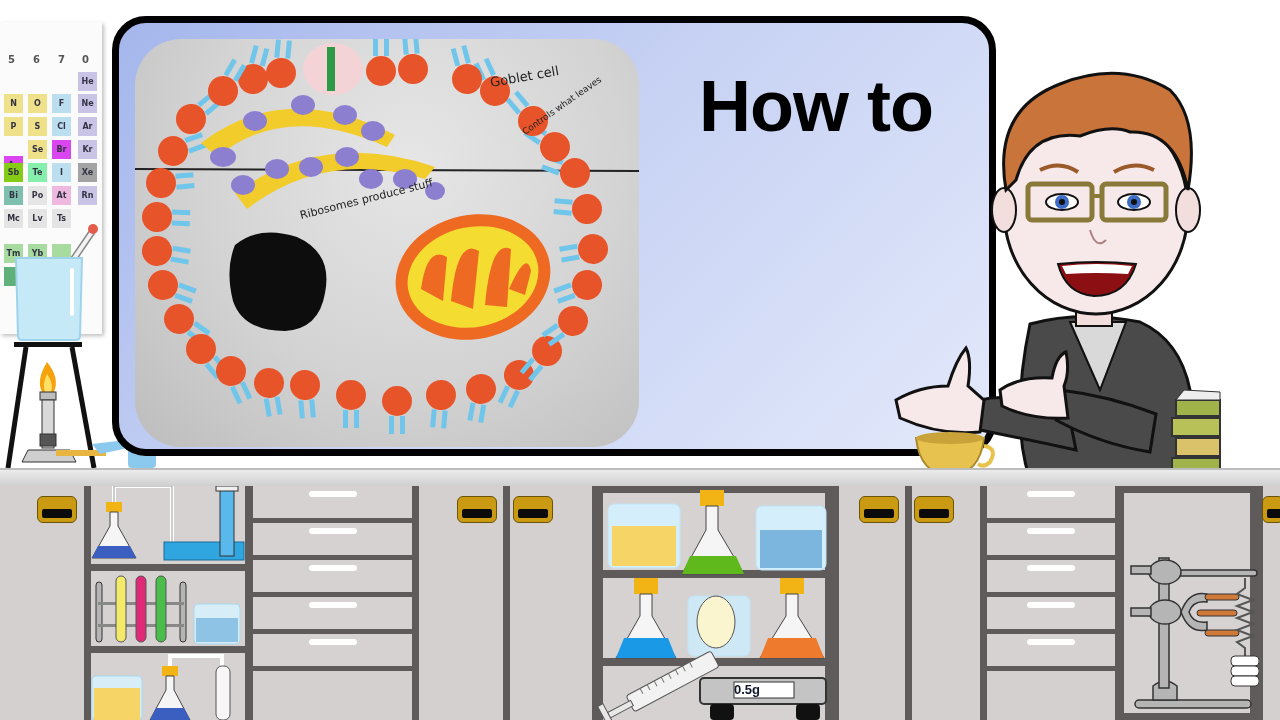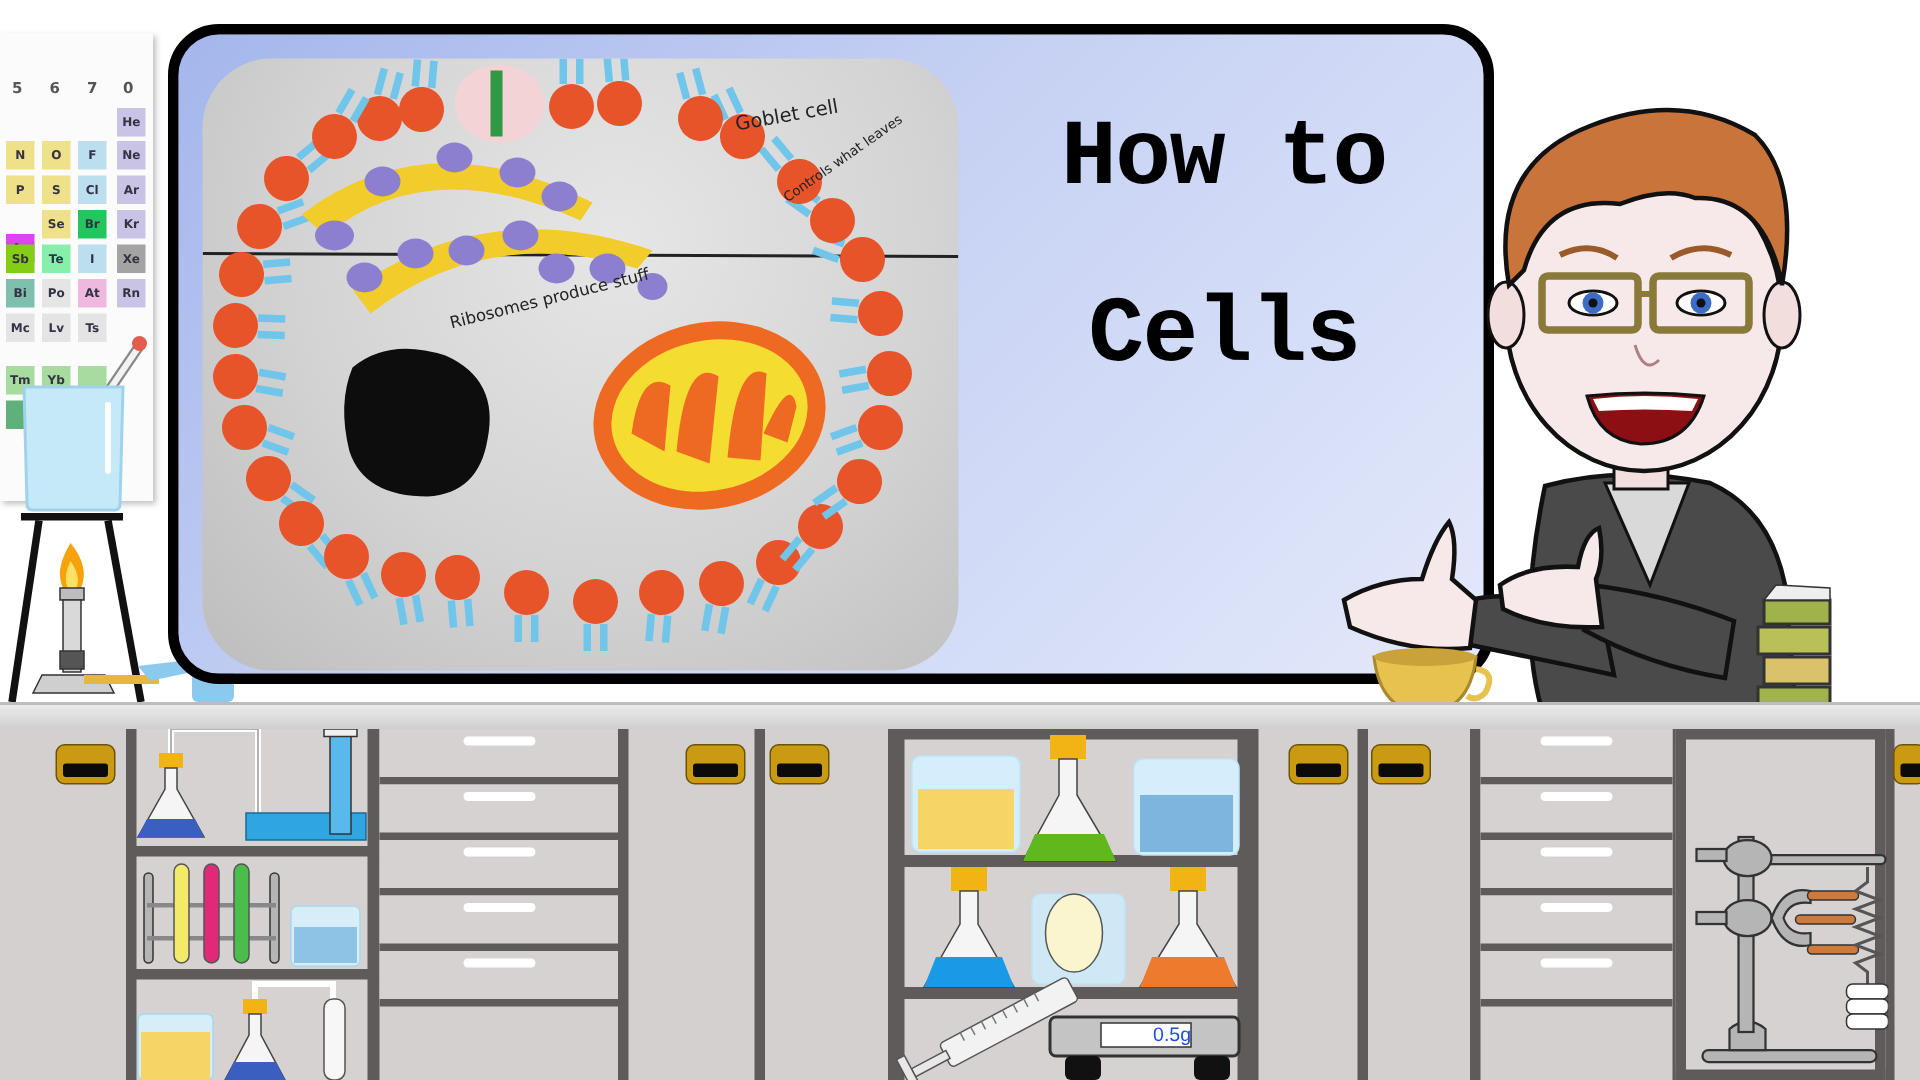--- a/index.html
+++ b/index.html
@@ -8,32 +8,32 @@
   .abs{position:absolute;}
   
   .ptable{left:0;top:22px;width:102px;height:312px;background:#fbfbfb;box-shadow:2px 2px 4px rgba(0,0,0,.25);}
   .pt-head{position:absolute;top:32px;font-size:10px;font-weight:bold;color:#555;font-family:"DejaVu Sans",sans-serif;}
   .pt-cell{position:absolute;width:19px;height:19px;font-size:8px;font-weight:bold;color:#334;display:flex;align-items:center;justify-content:center;font-family:"DejaVu Sans",sans-serif;}
   
   .board{left:112px;top:16px;width:884px;height:440px;border:7px solid #000;border-radius:34px;
     background:linear-gradient(135deg,#a4b6ec 0%,#c6d1f3 45%,#e3e9fb 100%);overflow:hidden;}
   .photo{position:absolute;left:16px;top:16px;width:504px;height:408px;border-radius:46px;overflow:hidden;
     background:radial-gradient(ellipse at 55% 30%,#e6e6e6 0%,#d3d3d3 55%,#bdbdbd 100%);}
-  .title{position:absolute;left:522px;top:24px;width:350px;text-align:center;font-family:Liberation Mono, monospace;font-weight:bold;
-    color:#000;font-size:62px;line-height:118px;letter-spacing:-1px;}
+  .title{position:absolute;left:522px;top:24px;width:350px;text-align:center;font-family:Liberation Sans, sans-serif;font-weight:bold;
+    color:#000;font-size:72px;line-height:118px;letter-spacing:-1px;}
   .title div{height:118px;}
   
   .counter-top{left:0;top:468px;width:1280px;height:18px;background:linear-gradient(#ececec,#cfcfcf);border-top:2px solid #bdbdbd;}
   .cabinets{left:0;top:486px;width:1280px;height:234px;background:#d4d0d0;}
   .vline{position:absolute;top:0;width:7px;height:234px;background:#5f5b5a;}
   .handle{position:absolute;width:40px;height:27px;background:#c99a12;border:1px solid #6b5408;border-radius:6px;}
   .handle::after{content:"";position:absolute;left:4px;bottom:4px;width:30px;height:9px;background:#0b0b0b;border-radius:2px;}
   .drawer{position:absolute;height:30px;background:#d6d2d2;border-bottom:5px solid #5f5b5a;}
   .drawer::after{content:"";position:absolute;left:50%;top:5px;width:48px;height:6px;margin-left:-24px;background:#fff;border-radius:3px;}
-  .scale-label{position:absolute;font-weight:normal;font-size:13px;color:#1d4ed8;text-align:right;font-family:"Liberation Sans",sans-serif;}
+  .scale-label{position:absolute;font-weight:bold;font-size:13px;color:#0f172a;text-align:left;font-family:"Liberation Sans",sans-serif;}
 </style>
 </head>
 <body>
 
 <div class="stage">
 
   <div class="abs ptable">
     <span class="pt-head" style="left:8px">5</span>
     <span class="pt-head" style="left:33px">6</span>
     <span class="pt-head" style="left:58px">7</span>
@@ -46,21 +46,21 @@
     <div class="pt-cell" style="left:52px;top:72px;background:#bcdff0">F</div>
     <div class="pt-cell" style="left:78px;top:72px;background:#c9c3e6">Ne</div>
 
     <div class="pt-cell" style="left:4px;top:95px;background:#efe08a">P</div>
     <div class="pt-cell" style="left:28px;top:95px;background:#efe08a">S</div>
     <div class="pt-cell" style="left:52px;top:95px;background:#bcdff0">Cl</div>
     <div class="pt-cell" style="left:78px;top:95px;background:#c9c3e6">Ar</div>
 
     <div class="pt-cell" style="left:4px;top:134px;background:#d946ef">As</div>
     <div class="pt-cell" style="left:28px;top:118px;background:#efe08a">Se</div>
-    <div class="pt-cell" style="left:52px;top:118px;background:#22c55e">Br</div>
+    <div class="pt-cell" style="left:52px;top:118px;background:#d946ef">Br</div>
     <div class="pt-cell" style="left:78px;top:118px;background:#c9c3e6">Kr</div>
 
     <div class="pt-cell" style="left:4px;top:141px;background:#84cc16">Sb</div>
     <div class="pt-cell" style="left:28px;top:141px;background:#86efac">Te</div>
     <div class="pt-cell" style="left:52px;top:141px;background:#bcdff0">I</div>
     <div class="pt-cell" style="left:78px;top:141px;background:#a3a3a3">Xe</div>
 
     <div class="pt-cell" style="left:4px;top:164px;background:#7fbfad">Bi</div>
     <div class="pt-cell" style="left:28px;top:164px;background:#e5e5e5">Po</div>
     <div class="pt-cell" style="left:52px;top:164px;background:#efb8df">At</div>
@@ -192,21 +192,20 @@
         </g>
 
         <text x="356" y="48" font-family="DejaVu Sans, sans-serif" font-size="13" fill="#222" transform="rotate(-10 356 48)">Goblet cell</text>
         <text x="390" y="96" font-family="DejaVu Sans, sans-serif" font-size="9" fill="#222" transform="rotate(-35 390 96)">Controls what leaves</text>
         <text x="166" y="180" font-family="DejaVu Sans, sans-serif" font-size="11" fill="#222" transform="rotate(-14 166 180)">Ribosomes produce stuff</text>
       </svg>
     </div>
 
     <div class="title">
       <div>How to</div>
-      <div>Cells</div>
     </div>
   </div>
 
   <svg class="abs" style="left:880px;top:60px" width="360" height="420">
 
     <path d="M150 264 Q200 250 260 262 Q300 280 310 330 L318 420 L150 420 Q130 360 150 264 Z" fill="#4a4a4a" stroke="#111" stroke-width="3"></path>
     <path d="M190 262 L220 330 L246 262 Z" fill="#d9d9d9" stroke="#111" stroke-width="2"></path>
 
     <path d="M100 340 Q140 330 190 360 L196 390 Q150 380 100 370 Z" fill="#4a4a4a" stroke="#111" stroke-width="3"></path>
     <path d="M16 340 Q40 326 68 326 Q76 300 86 288 Q92 300 88 326 L104 340 L100 372 Q60 376 20 358 Z" fill="#f7e9ea" stroke="#111" stroke-width="3"></path>

